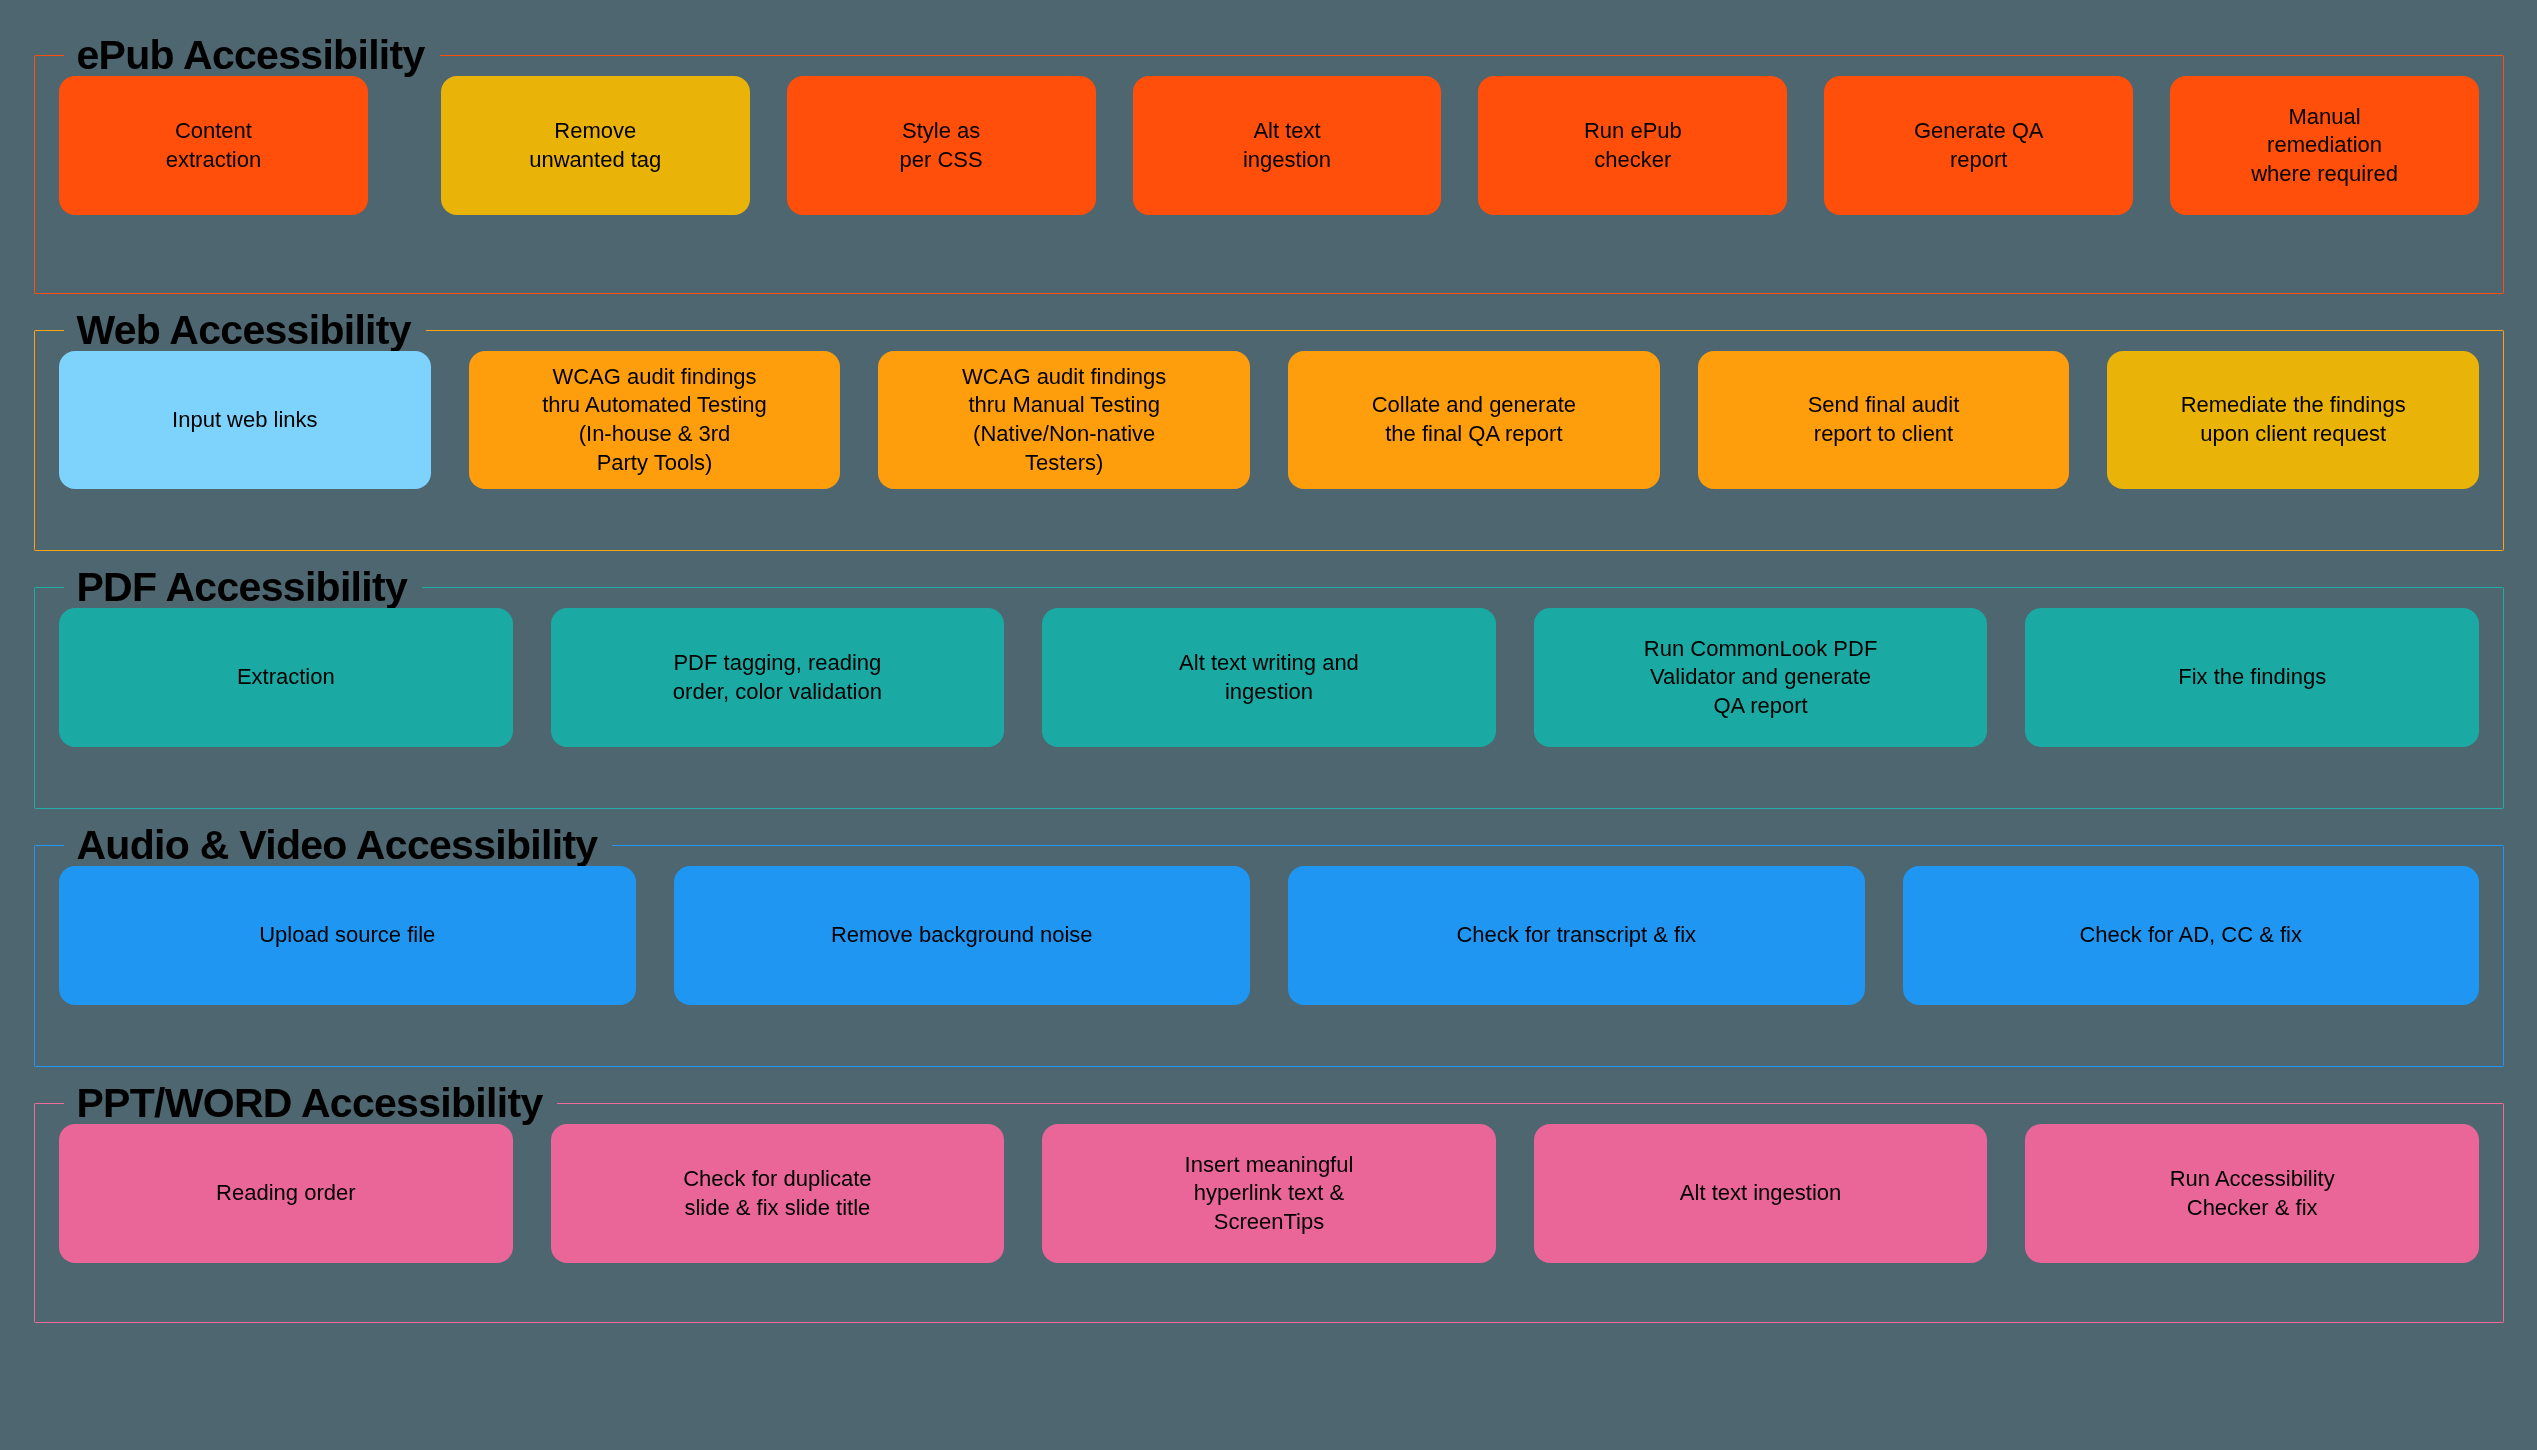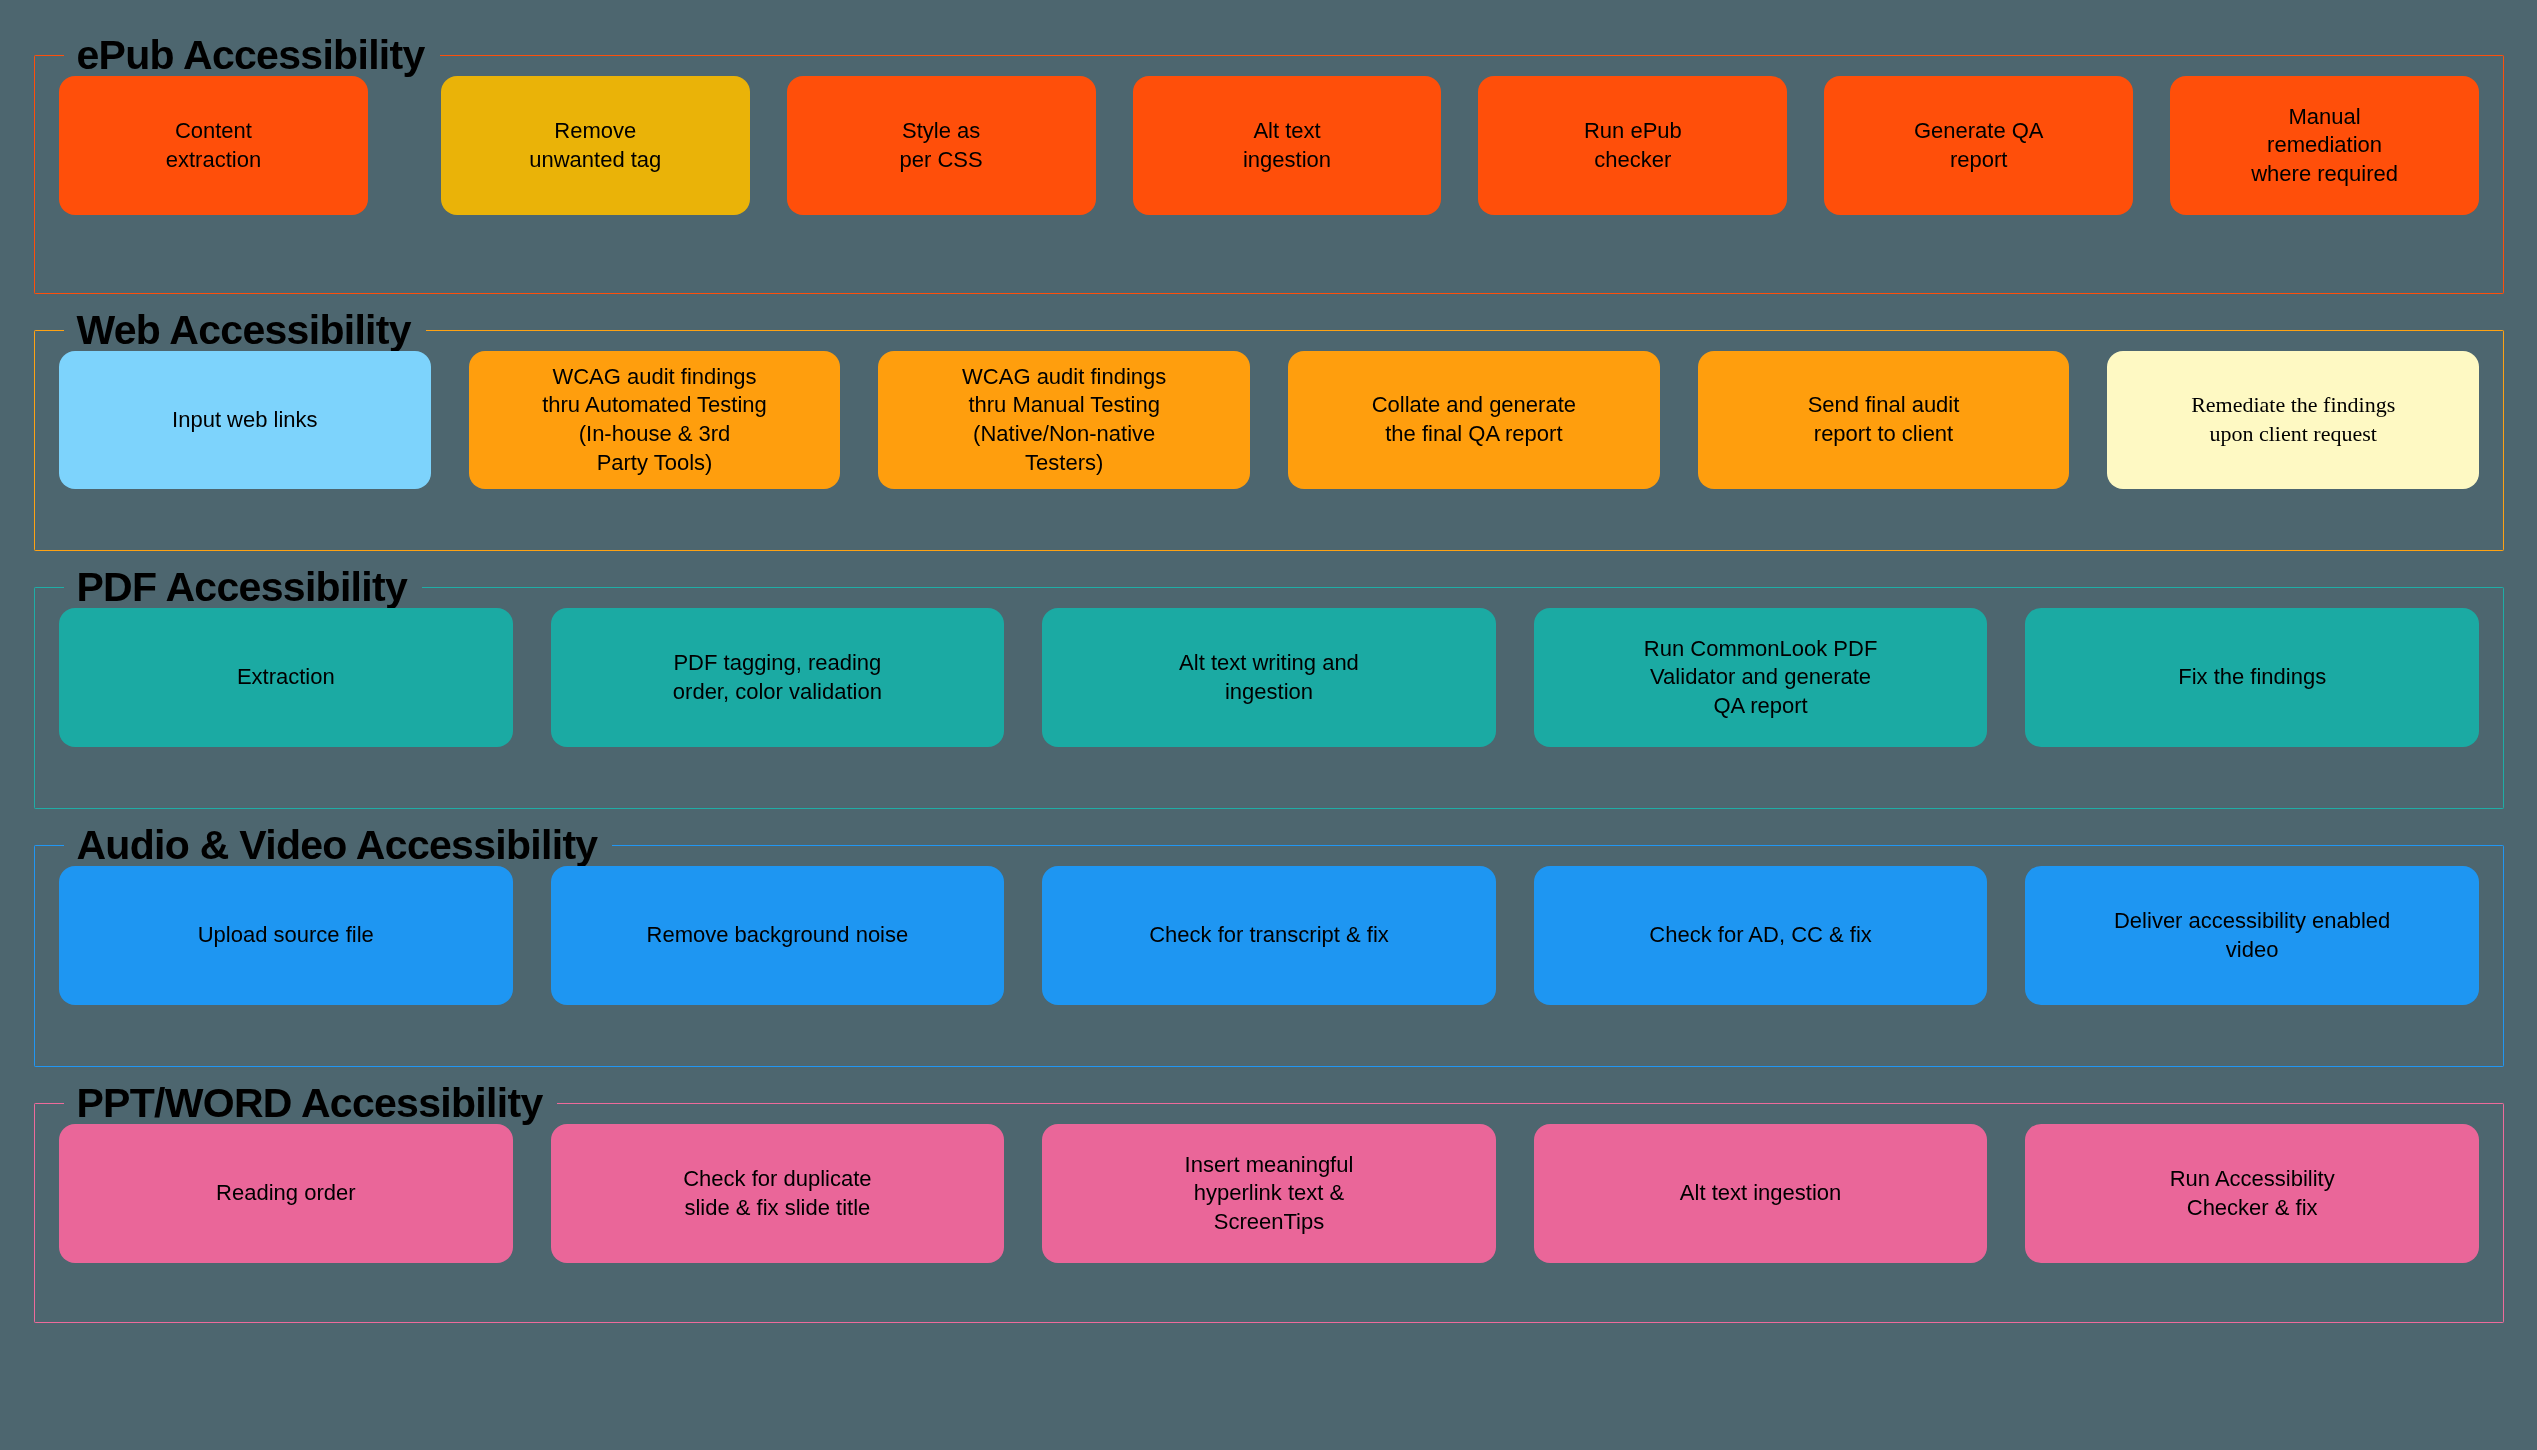--- a/index.html
+++ b/index.html
@@ -127,21 +127,21 @@
 (In-house &amp; 3rd
 Party Tools)</div>
       <div class="card" style="background: rgb(255, 158, 13); color: rgb(0, 0, 0);">WCAG audit findings
 thru Manual Testing
 (Native/Non-native
 Testers)</div>
       <div class="card" style="background: rgb(255, 158, 13); color: rgb(0, 0, 0);">Collate and generate
 the final QA report</div>
       <div class="card" style="background: rgb(255, 158, 13); color: rgb(0, 0, 0);">Send final audit
 report to client</div>
-      <div class="card" style="background: #fef9c3; color: rgb(0, 0, 0); font-family: Liberation Serif, serif;">Remediate the findings
+      <div class="card" style="background: #eab308; color: rgb(0, 0, 0);">Remediate the findings
 upon client request</div>
     </div>
   </fieldset>
 
   <div class="spacer-sm"></div>
 
   <fieldset class="group" id="group-pdf" style="border-color: rgb(31, 173, 166);">
     <legend class="group-title" style="color: rgb(0, 0, 0);">PDF Accessibility</legend>
     <div class="cards">
       <div class="card" style="background: rgb(27, 170, 163); color: rgb(0, 0, 0);">Extraction</div>
@@ -158,22 +158,20 @@
 
   <div class="spacer-sm"></div>
 
   <fieldset class="group" id="group-av" style="border-color: rgb(33, 150, 243);">
     <legend class="group-title" style="color: rgb(0, 0, 0);">Audio &amp; Video Accessibility</legend>
     <div class="cards">
       <div class="card" style="background: rgb(30, 150, 242); color: rgb(0, 0, 0);">Upload source file</div>
       <div class="card" style="background: rgb(30, 150, 242); color: rgb(0, 0, 0);">Remove background noise</div>
       <div class="card" style="background: rgb(30, 150, 242); color: rgb(0, 0, 0);">Check for transcript &amp; fix</div>
       <div class="card" style="background: rgb(30, 150, 242); color: rgb(0, 0, 0);">Check for AD, CC &amp; fix</div>
-      <div class="card" style="background: rgb(30, 150, 242); color: rgb(0, 0, 0);">Deliver accessibility enabled
-video</div>
     </div>
   </fieldset>
 
   <div class="spacer-sm"></div>
 
   <fieldset class="group" id="group-pptword" style="border-color: rgb(238, 107, 155);">
     <legend class="group-title" style="color: rgb(0, 0, 0);">PPT/WORD Accessibility</legend>
     <div class="cards">
       <div class="card" style="background: rgb(234, 102, 153); color: rgb(0, 0, 0);">Reading order</div>
       <div class="card" style="background: rgb(234, 102, 153); color: rgb(0, 0, 0);">Check for duplicate

